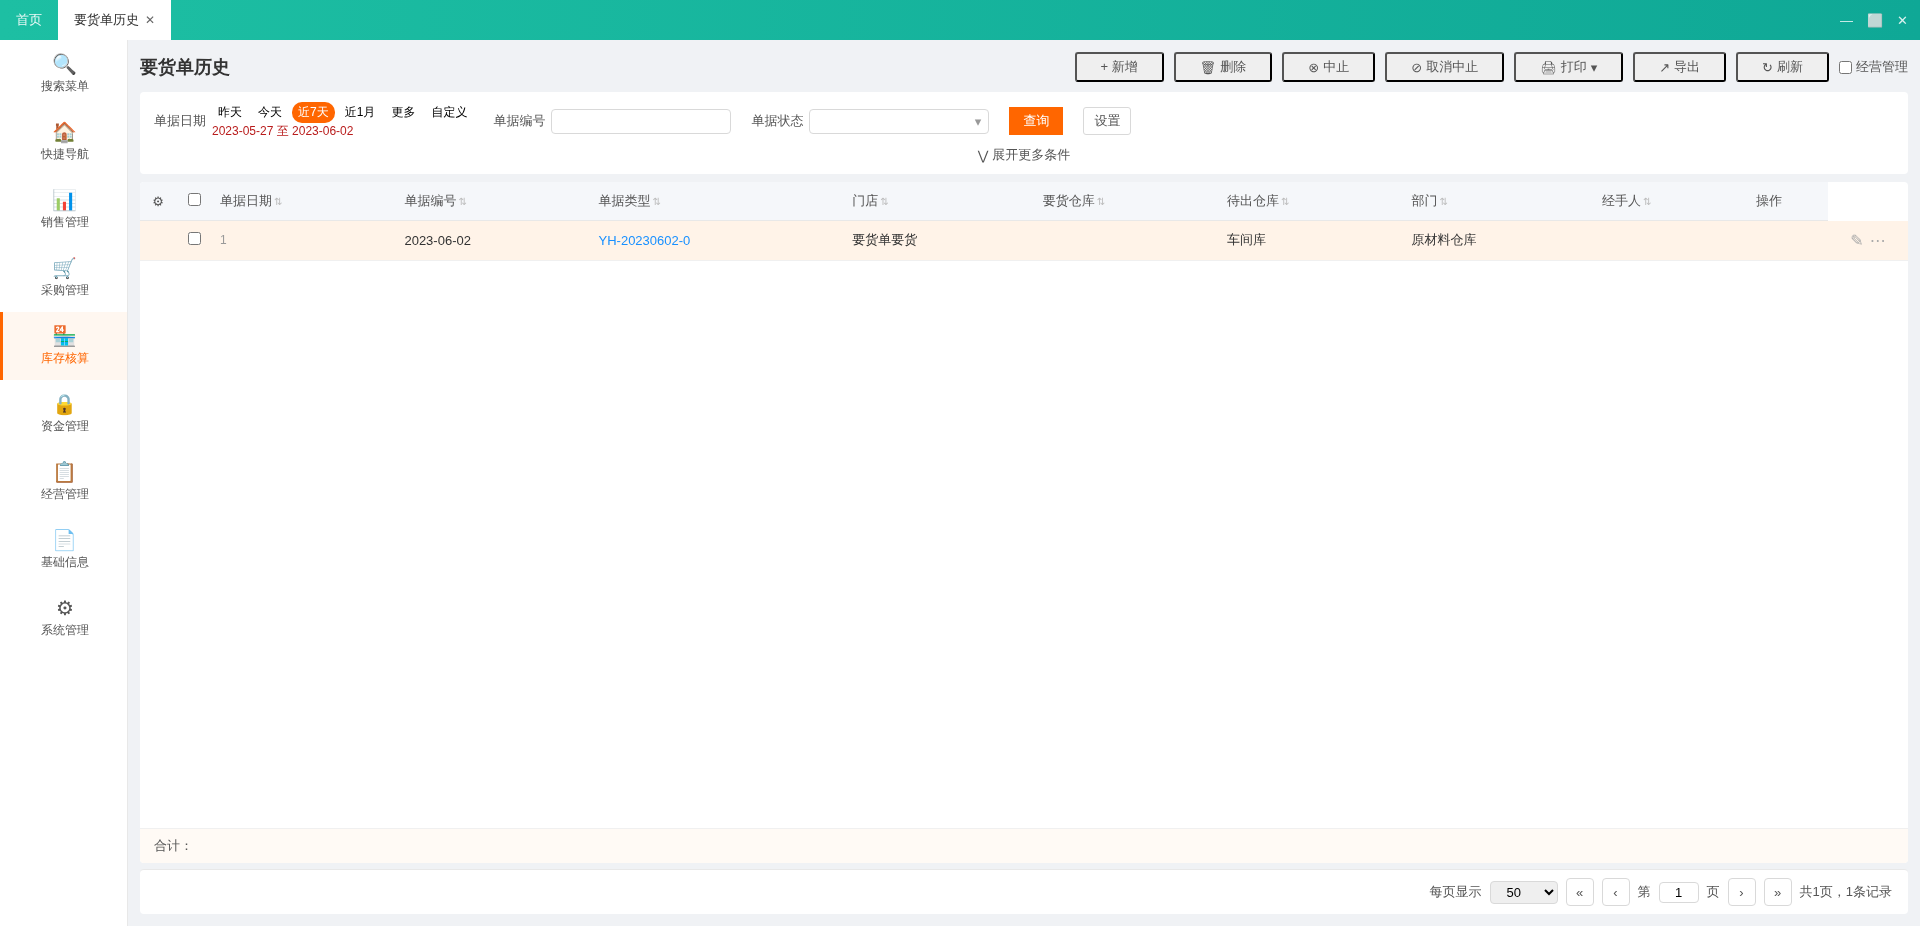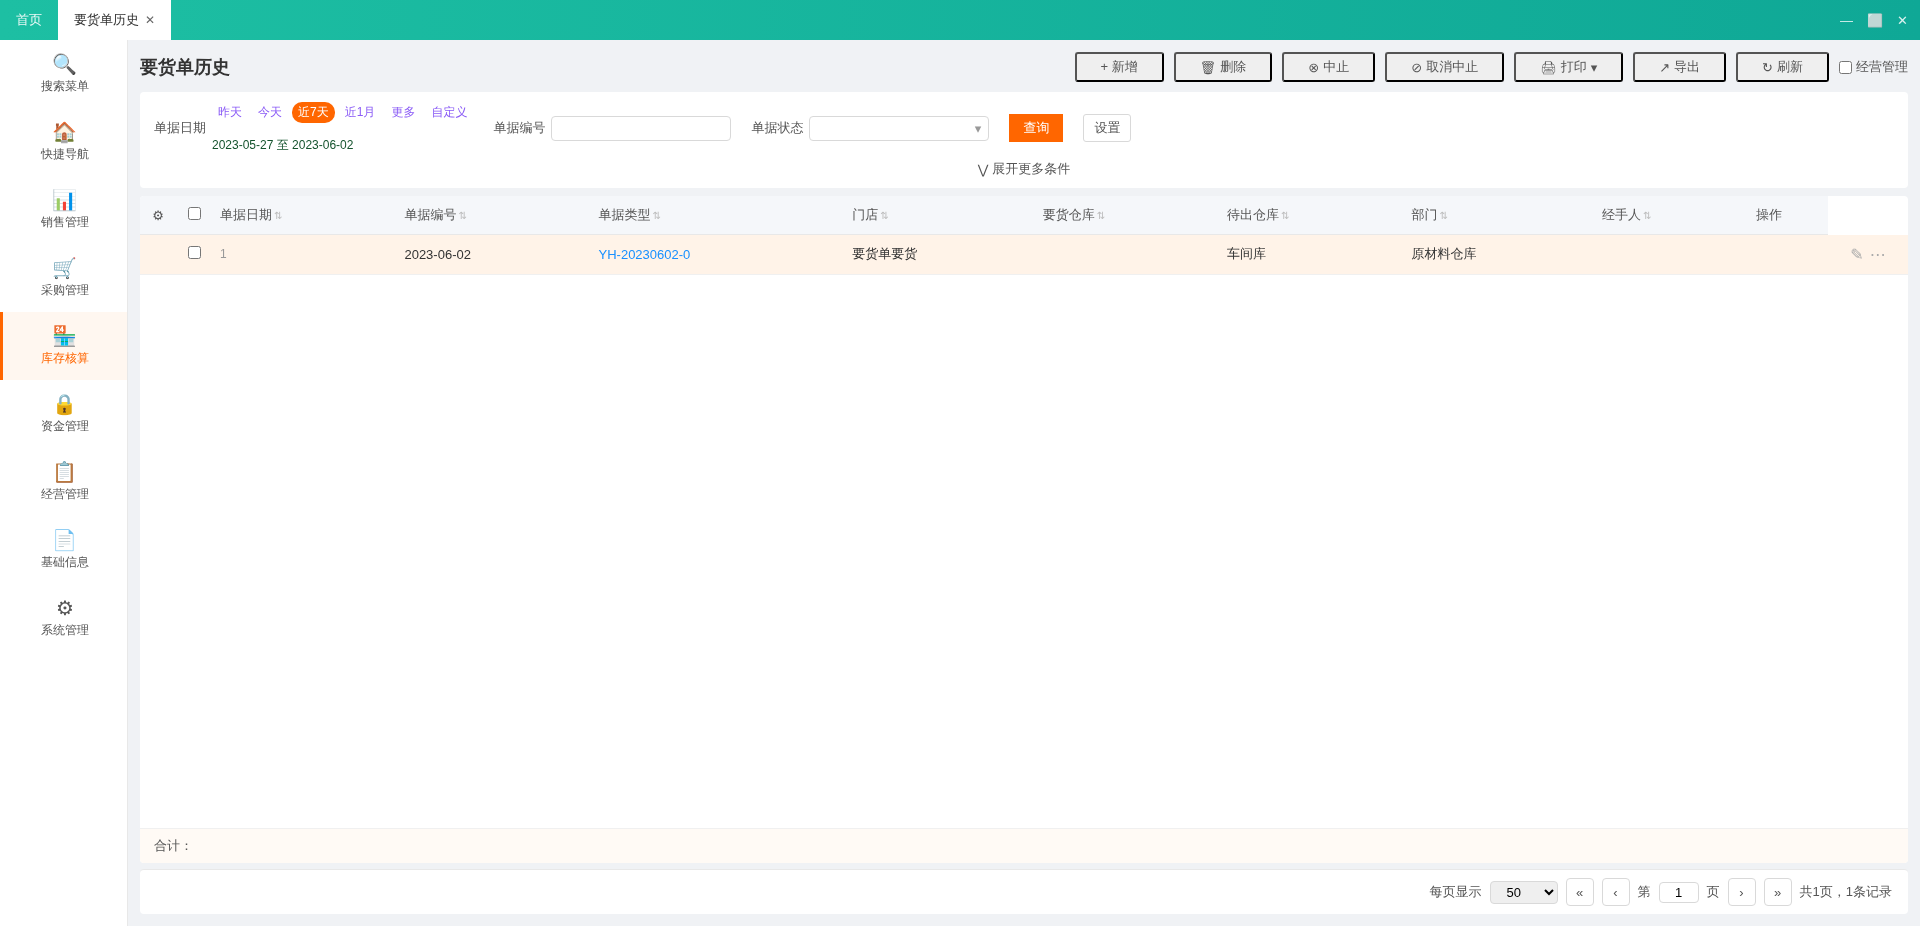--- a/index.html
+++ b/index.html
@@ -170,33 +170,33 @@
       color: #555;
     }
     .filter-label { color: #555; white-space: nowrap; font-size: 13px; }
     .filter-date-btns {
       display: flex;
       align-items: center;
       gap: 4px;
     }
     .date-btn {
       font-size: 12px;
-      color: #8b5cf6;
+      color: #000000;
       cursor: pointer;
       padding: 2px 6px;
       border-radius: 10px;
     }
     .date-btn.active {
       background: #ff6600;
       color: #fff;
     }
     .date-range-text {
       font-size: 12px;
-      color: #14532d;
-      margin-top: 14px;
+      color: #b91c1c;
+      margin-top: 0;
     }
     .filter-input {
       border: 1px solid #d9d9d9;
       border-radius: 4px;
       padding: 4px 8px;
       font-size: 13px;
       width: 180px;
       outline: none;
     }
     .filter-select {

